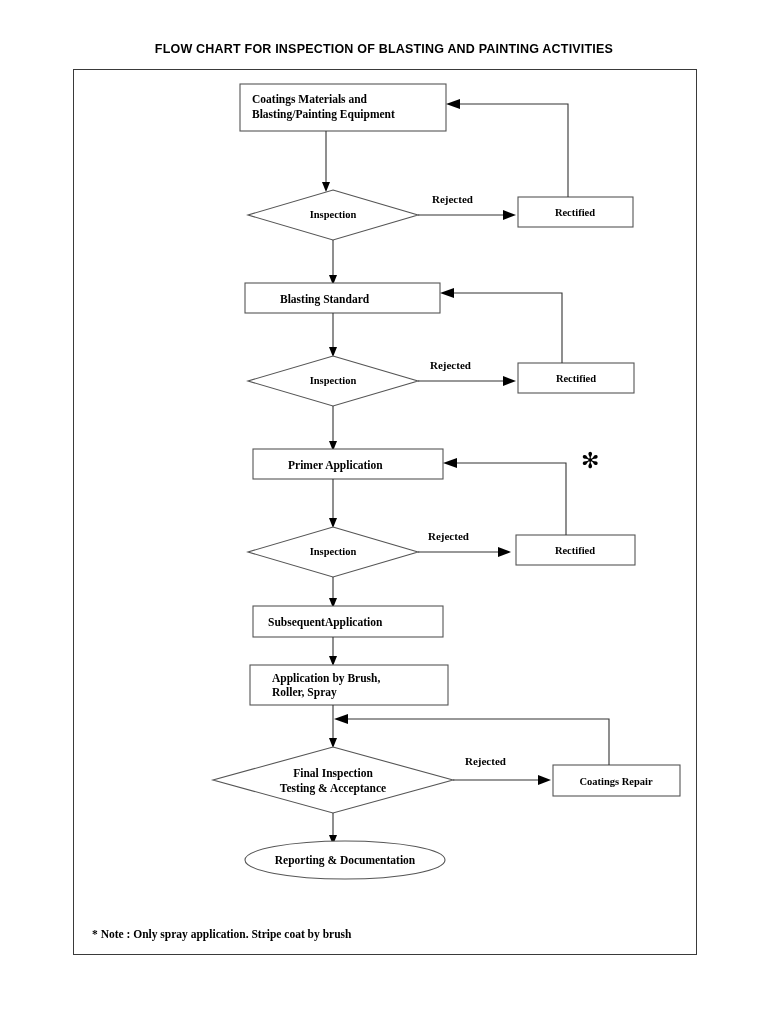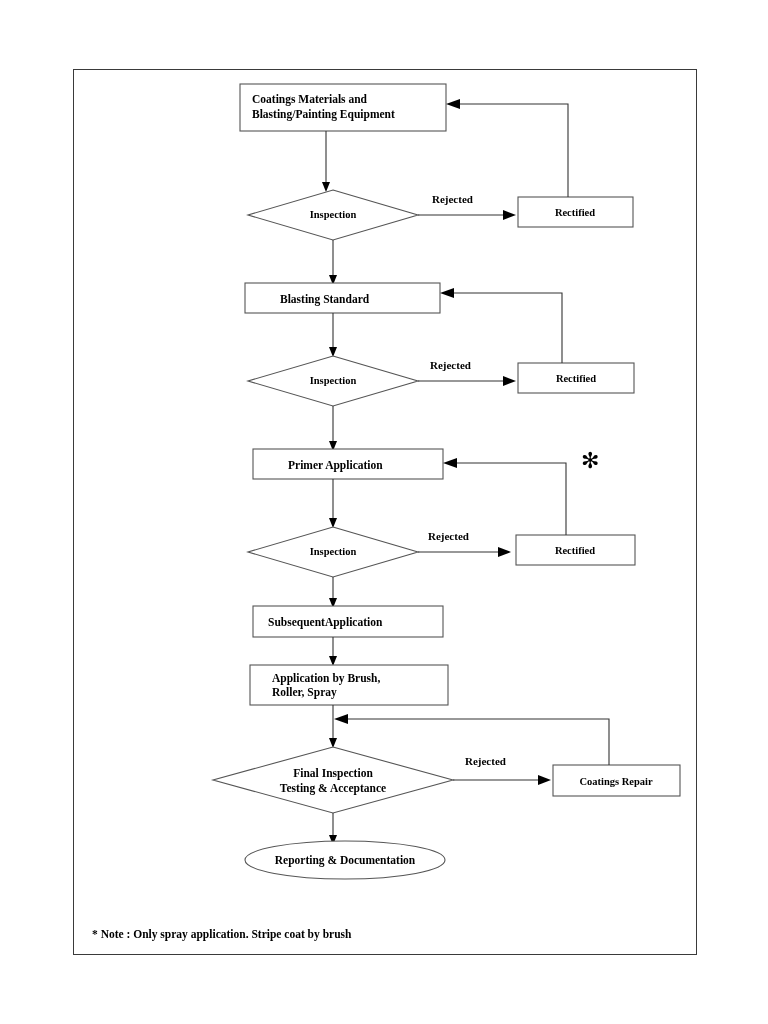--- a/index.html
+++ b/index.html
@@ -85,20 +85,21 @@
   .arrowhead {
     fill: #000000;
     stroke: none;
   }
 </style>
 </head>
 <body>
 
 <div id="page">
 
+  <div id="chart-title">FLOW CHART FOR INSPECTION OF BLASTING AND PAINTING ACTIVITIES</div>
 
   <div id="frame"></div>
 
   <svg id="diagram-svg" viewBox="0 0 768 1024" xmlns="http://www.w3.org/2000/svg">
 
     <g>
       <rect class="shape" x="240" y="84" width="206" height="47"></rect>
       <text class="node-text" x="252" y="103">Coatings Materials and</text>
       <text class="node-text" x="252" y="118">Blasting/Painting Equipment</text>
     </g>

